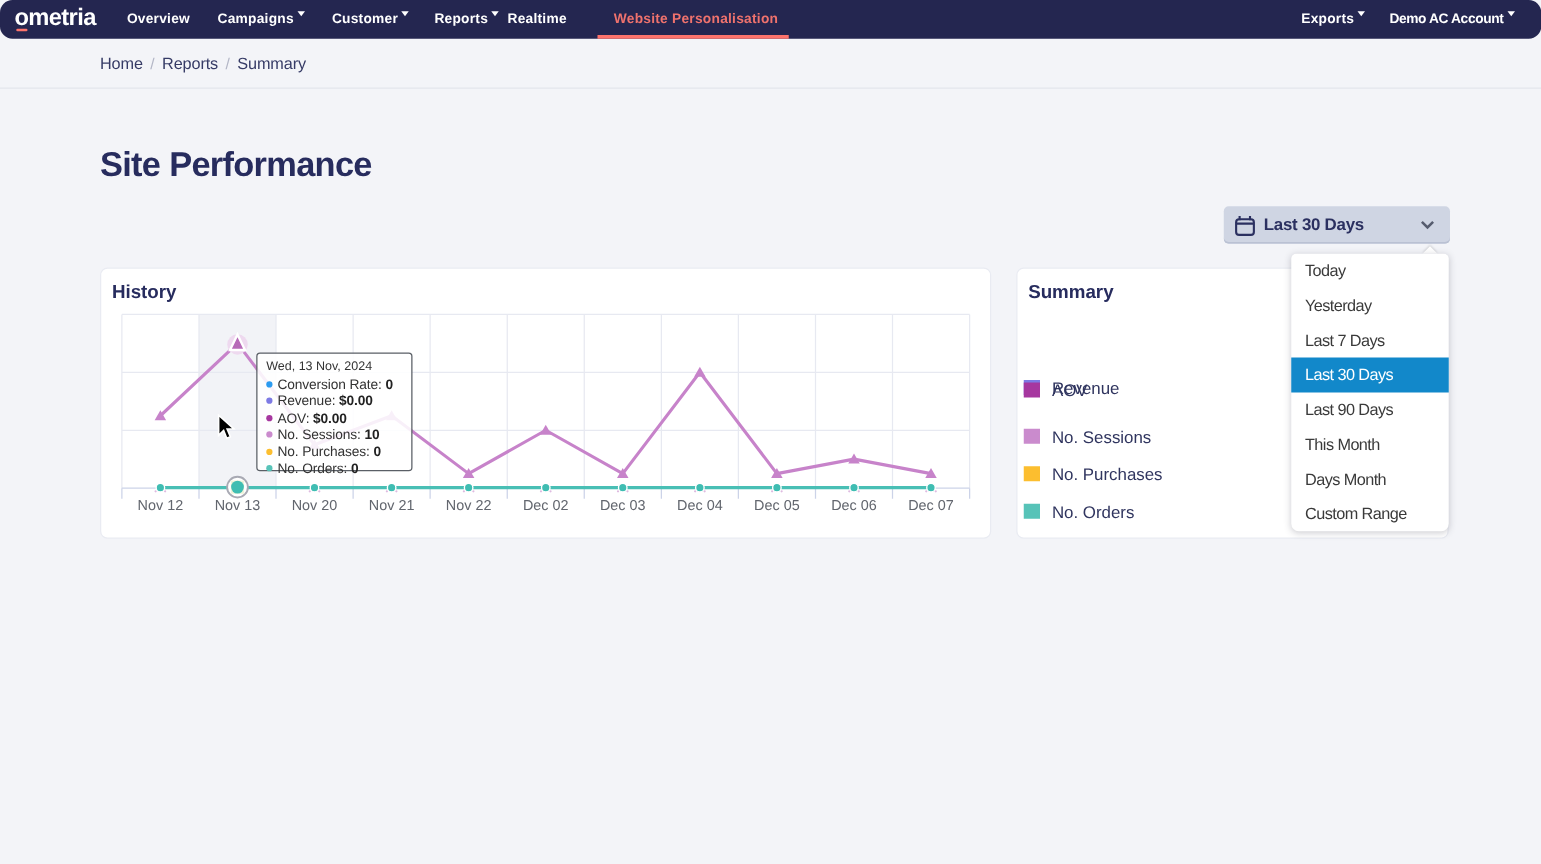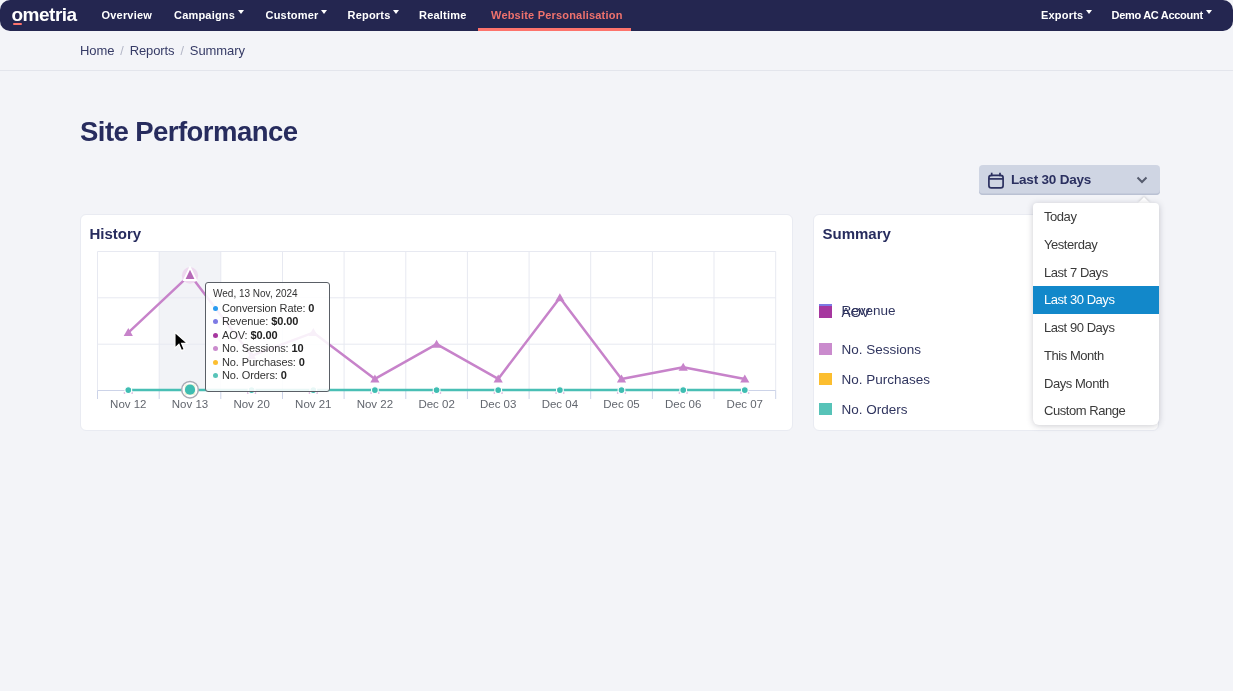--- a/index.html
+++ b/index.html
@@ -41,36 +41,36 @@
   .leg .sq { width:12.5px; height:12.5px; margin-right:10px; }
   .leg .lbl { font-size:13.5px; color:#30355f; }
 
   
   #menu { position:absolute; left:1033px; top:203px; width:126px; height:222px; background:#fff; border-radius:4px 4px 6px 6px; box-shadow:0 1px 6px rgba(50,50,70,0.25); }
   #menu .mi { height:27.75px; line-height:27.75px; font-size:13px; color:#3a3a3a; padding-left:11px; letter-spacing:-0.45px; white-space:nowrap; }
   #menu .sel { background:#1288ca; color:#fff; }
   #mcaret { position:absolute; left:1138px; top:197px; width:0; height:0; border-left:6.5px solid transparent; border-right:6.5px solid transparent; border-bottom:6.5px solid #fff; filter:drop-shadow(0 -1px 1px rgba(0,0,0,0.15)); }
 
   
-  #tip { position:absolute; left:205px; top:282px; width:125px; height:110px; background:rgba(255,255,255,0.88); border:1px solid #5a5f66; border-radius:3px; padding:5px 7px 4px 7px; font-size:12px; color:#333; }
+  #tip { position:absolute; left:205px; top:282px; width:125px; height:95px; background:rgba(255,255,255,0.88); border:1px solid #5a5f66; border-radius:3px; padding:5px 7px 4px 7px; font-size:12px; color:#333; }
   #tip .date { font-size:10px; margin-bottom:3px; letter-spacing:0; color:#333; }
   #tip .row { height:13.4px; line-height:13.4px; font-size:11px; letter-spacing:-0.1px; white-space:nowrap; }
   #tip .d { display:inline-block; width:5px; height:5px; border-radius:50%; margin-right:4px; vertical-align:1px; }
   #tip b { color:#222; }
 </style>
 </head>
 <body>
 
 <div id="nav">
   <div id="logo">ometria<span class="u"></span></div>
   <div class="item" style="left:101.5px;">Overview</div>
   <div class="item" style="left:174px;">Campaigns<span class="caret"></span></div>
   <div class="item" style="left:265.5px;">Customer<span class="caret"></span></div>
   <div class="item" style="left:347.5px;">Reports<span class="caret"></span></div>
-  <div class="item" style="left:419px;">Realtime</div>
+  <div class="item" style="left:406px;">Realtime</div>
   <div class="item" id="wp" style="left:491px;">Website Personalisation</div>
   <div class="item" style="left:1041px;">Exports<span class="caret"></span></div>
   <div class="item" style="left:1111.5px; letter-spacing:-0.3px;">Demo AC Account<span class="caret"></span></div>
 </div>
 <div id="wp-under"></div>
 
 <div id="crumb">
     <div class="in">Home<span class="sep">/</span>Reports<span class="sep">/</span>Summary</div>
   </div>
 

